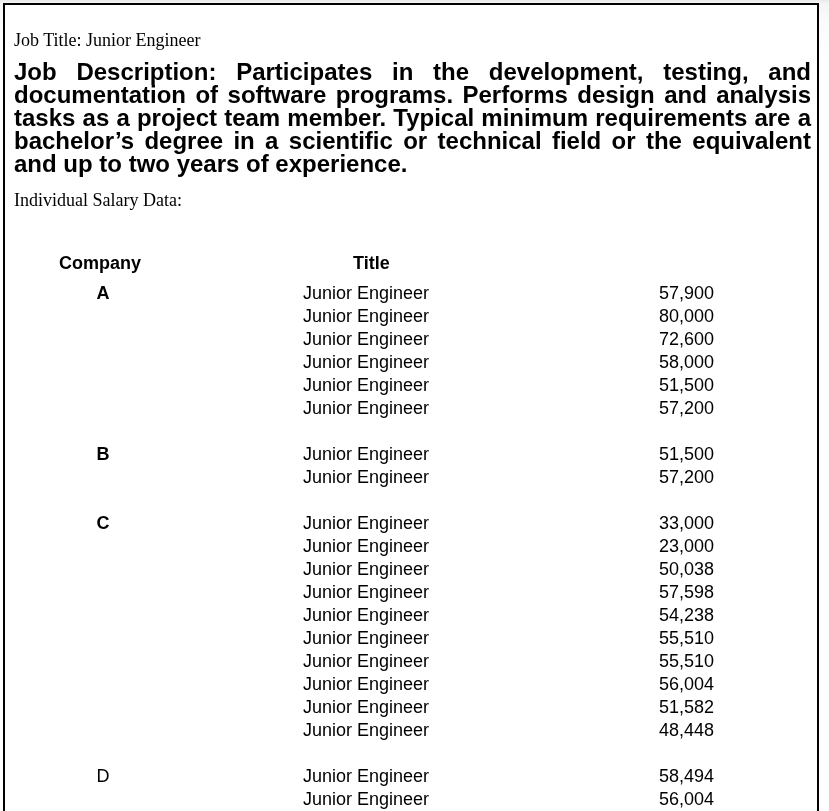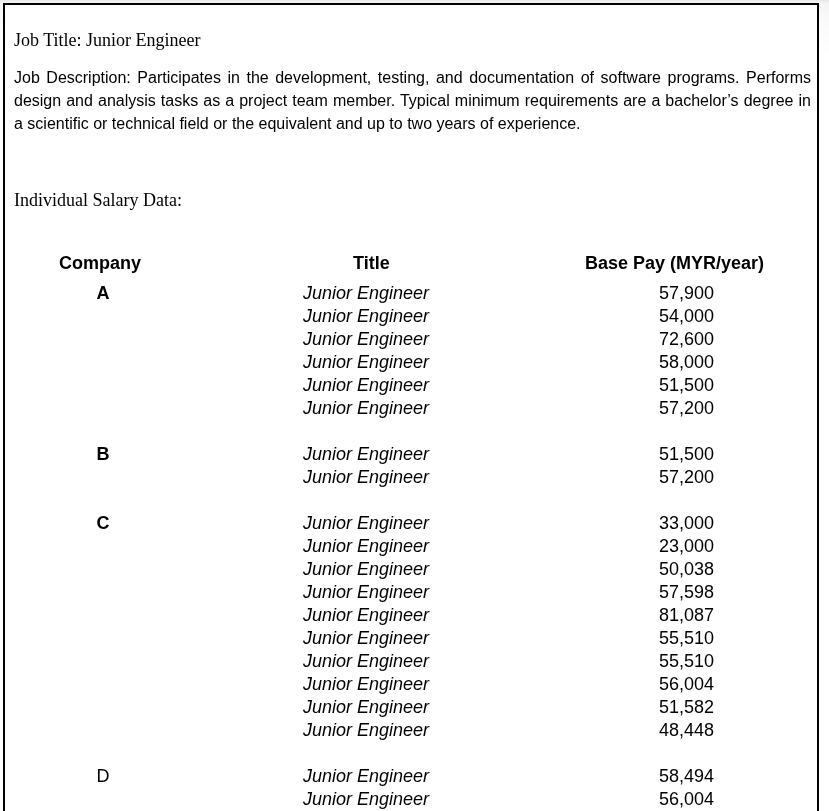--- a/index.html
+++ b/index.html
@@ -14,60 +14,59 @@
     position: absolute; left: 3px; top: 3px;
     width: 816px; height: 820px;
     border: 2px solid #000;
     border-bottom: none;
     background: #fff;
     box-sizing: border-box;
   }
   .abs { position: absolute; white-space: nowrap; font-size: 18px; line-height: 23px; }
   .job-title { left: 9px; top: 24px; font-family: Liberation Serif, serif; }
   .job-desc {
-    position: absolute; left: 9px; top: 61px; width: 797px;
-    font-size: 16px; line-height: 23px; text-align: justify;
+    position: absolute; left: 9px; top: 55px; width: 797px;
+    font-size: 24px; line-height: 23px; text-align: justify; font-weight: bold;
   }
   .salary-label { left: 9px; top: 184px; font-family: Liberation Serif, serif; }
   .hdr { font-weight: bold; top: 231px; margin-top: 16px; }
   .hdr-company { left: 54px; }
   .hdr-title { left: 348px; }
   .hdr-pay { left: 580px; }
   .rows { position: absolute; left: 0; top: 277px; width: 816px; }
   .group { position: relative; }
   .row { position: relative; height: 23px; font-size: 18px; line-height: 23px; }
   .company { position: absolute; left: 88px; width: 20px; text-align: center; font-weight: bold; }
   .company.plain { font-weight: normal; }
-  .title { position: absolute; left: 298px; font-style: italic; }
+  .title { position: absolute; left: 298px; }
   .pay { position: absolute; right: 107px; text-align: left; }
   .gap { height: 23px; }
 </style>
 </head>
 <body>
 
 <div class="doc-box">
   <div class="abs job-title">Job Title: Junior Engineer</div>
   <div class="job-desc">Job Description: Participates in the development, testing, and documentation of software programs. Performs design and analysis tasks as a project team member. Typical minimum requirements are a bachelor’s degree in a scientific or technical field or the equivalent and up to two years of experience.</div>
   <div class="abs salary-label">Individual Salary Data:</div>
 
   <div class="abs hdr hdr-company">Company</div>
   <div class="abs hdr hdr-title">Title</div>
-  <div class="abs hdr hdr-pay">Base Pay (MYR/year)</div>
 
   <div class="rows">
 
     <div class="group">
       <div class="row">
         <span class="company">A</span>
         <span class="title">Junior Engineer</span>
         <span class="pay">57,900</span>
       </div>
       <div class="row">
         <span class="title">Junior Engineer</span>
-        <span class="pay">54,000</span>
+        <span class="pay">80,000</span>
       </div>
       <div class="row">
         <span class="title">Junior Engineer</span>
         <span class="pay">72,600</span>
       </div>
       <div class="row">
         <span class="title">Junior Engineer</span>
         <span class="pay">58,000</span>
       </div>
       <div class="row">
@@ -107,21 +106,21 @@
       <div class="row">
         <span class="title">Junior Engineer</span>
         <span class="pay">50,038</span>
       </div>
       <div class="row">
         <span class="title">Junior Engineer</span>
         <span class="pay">57,598</span>
       </div>
       <div class="row">
         <span class="title">Junior Engineer</span>
-        <span class="pay">81,087</span>
+        <span class="pay">54,238</span>
       </div>
       <div class="row">
         <span class="title">Junior Engineer</span>
         <span class="pay">55,510</span>
       </div>
       <div class="row">
         <span class="title">Junior Engineer</span>
         <span class="pay">55,510</span>
       </div>
       <div class="row">

